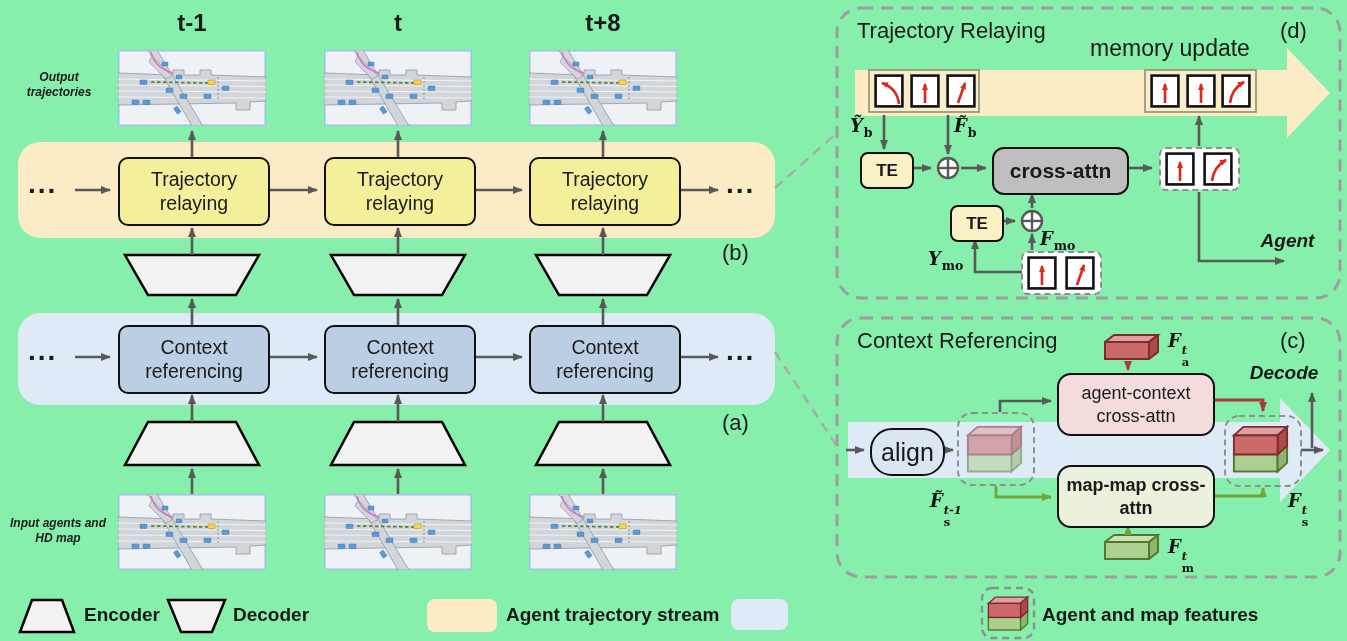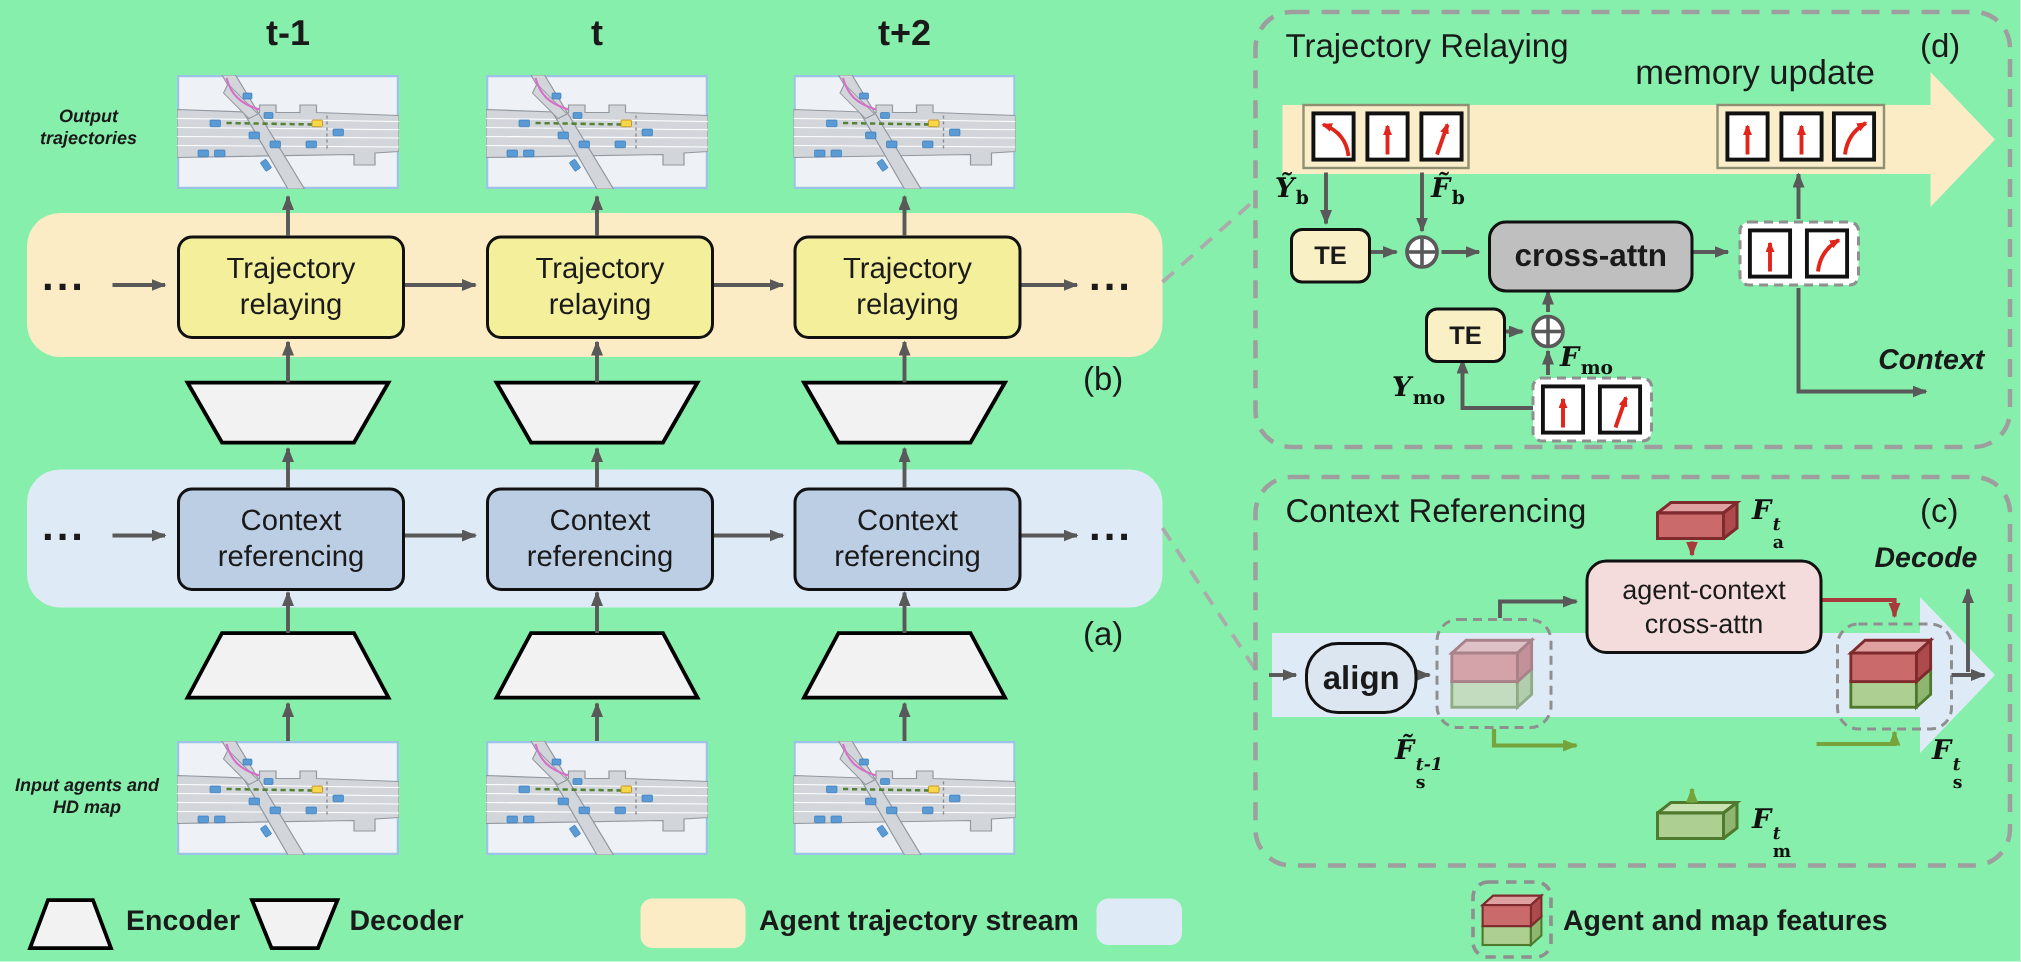--- a/index.html
+++ b/index.html
@@ -25,21 +25,21 @@
   .graybox{position:absolute;background:var(--cross-attn-box,#BFBFBF);border:2.5px solid #111;
            border-radius:12px;font-weight:bold;font-size:21px;
            display:flex;align-items:center;justify-content:center}
   .acbox{position:absolute;background:var(--agent-context-box,#F3DCDB);border:2.5px solid #111;
          border-radius:14px;font-weight:normal;font-size:18px;line-height:1.25;
          display:flex;align-items:center;justify-content:center;text-align:center}
   .mmbox{position:absolute;background:var(--map-map-box,#EBF1DD);border:2.5px solid #111;
          border-radius:14px;font-weight:bold;font-size:18px;line-height:1.25;
          display:flex;align-items:center;justify-content:center;text-align:center}
   .alignbox{position:absolute;background:var(--align-box,#DCE6F1);border:2.2px solid #111;
-            border-radius:22px;font-weight:bold;font-size:22px;
+            border-radius:22px;font-weight:normal;font-size:25px;
             display:flex;align-items:center;justify-content:center}
   .boldital{font-weight:bold;font-style:italic;font-size:19px}
   .leglbl{font-weight:bold;font-size:19px}
   .math{position:absolute;font-family:"DejaVu Serif",serif;font-style:italic;
         font-weight:bold;font-size:18px;color:#111;white-space:nowrap}
   .msub{font-size:12.5px;font-style:normal;font-weight:bold;vertical-align:-5px;
         margin-left:1px;font-family:"DejaVu Serif",serif}
   .sc{display:inline-flex;flex-direction:column;font-size:11.5px;line-height:1.05;
       font-style:normal;font-weight:bold;vertical-align:-7px;margin-left:1px;
       font-family:"DejaVu Serif",serif}
@@ -277,21 +277,21 @@
   <rect x="427" y="599" width="70" height="33" rx="8" style="fill:var(--agent-stream,#FBECC6)"></rect>
   <rect x="731" y="599" width="57" height="31" rx="8" style="fill:var(--scene-stream,#DEEBF7)"></rect>
   <g>
     <rect x="982" y="588" width="52" height="50" rx="10" fill="none" stroke="#8F8F8F" stroke-width="2.4" stroke-dasharray="7 5"></rect>
     <use href="#featcore" transform="translate(987,595) scale(0.7)"></use>
   </g>
 </svg>
 
 <div class="t c hdr" style="left:118px;top:8px;width:148px;height:30px">t-1</div>
 <div class="t c hdr" style="left:324px;top:8px;width:148px;height:30px">t</div>
-<div class="t c hdr" style="left:529px;top:8px;width:148px;height:30px">t+2</div>
+<div class="t c hdr" style="left:529px;top:8px;width:148px;height:30px">t+8</div>
 
 <div class="t c sidelbl" style="left:6px;top:60px;width:106px;height:50px">Output trajectories</div>
 <div class="t c sidelbl" style="left:0px;top:506px;width:116px;height:50px">Input agents and HD map</div>
 
 <div class="nodebox relay" style="left:118px;top:157px;width:148px;height:65px">Trajectory relaying</div>
 <div class="nodebox relay" style="left:324px;top:157px;width:148px;height:65px">Trajectory relaying</div>
 <div class="nodebox relay" style="left:529px;top:157px;width:148px;height:65px">Trajectory relaying</div>
 
 <div class="nodebox ctx" style="left:118px;top:325px;width:148px;height:65px">Context referencing</div>
 <div class="nodebox ctx" style="left:324px;top:325px;width:148px;height:65px">Context referencing</div>
@@ -305,32 +305,33 @@
 <div class="t tag" style="left:722px;top:240px">(b)</div>
 <div class="t tag" style="left:722px;top:410px">(a)</div>
 
 <div class="t ptitle" style="left:857px;top:18px">Trajectory Relaying</div>
 <div class="t tag" style="left:1280px;top:18px">(d)</div>
 <div class="t c memupd" style="left:1085px;top:36px;width:170px;height:24px">memory update</div>
 
 <div class="tebox" style="left:860px;top:152px;width:50px;height:33px">TE</div>
 <div class="tebox" style="left:950px;top:205px;width:50px;height:33px">TE</div>
 <div class="graybox" style="left:992px;top:147px;width:133px;height:44px">cross-attn</div>
-<div class="t c boldital" style="left:1240px;top:228px;width:95px;height:26px">Context</div>
+<div class="t c boldital" style="left:1240px;top:228px;width:95px;height:26px">Agent</div>
 
 <span class="math" style="left:850px;top:115px"><span>Ỹ</span><span class="msub">b</span></span>
 <span class="math" style="left:954px;top:115px"><span>F̃</span><span class="msub">b</span></span>
 <span class="math" style="left:928px;top:248px"><span>Y</span><span class="msub">mo</span></span>
 <span class="math" style="left:1040px;top:228px"><span>F</span><span class="msub">mo</span></span>
 
 <div class="t ptitle" style="left:857px;top:328px">Context Referencing</div>
 <div class="t tag" style="left:1280px;top:328px">(c)</div>
 
 <div class="alignbox" style="left:870px;top:428px;width:71px;height:44px">align</div>
 <div class="acbox" style="left:1057px;top:373px;width:154px;height:59px">agent-context cross-attn</div>
+<div class="mmbox" style="left:1057px;top:465px;width:154px;height:59px">map-map cross-attn</div>
 <div class="t c boldital" style="left:1240px;top:360px;width:88px;height:26px">Decode</div>
 
 <span class="math" style="left:1168px;top:330px"><span>F</span><span class="sc">
         <span class="scu">t</span>
         <span class="scl">a</span>
       </span></span>
 <span class="math" style="left:930px;top:490px"><span>F̃</span><span class="sc">
         <span class="scu">t-1</span>
         <span class="scl">s</span>
       </span></span>

